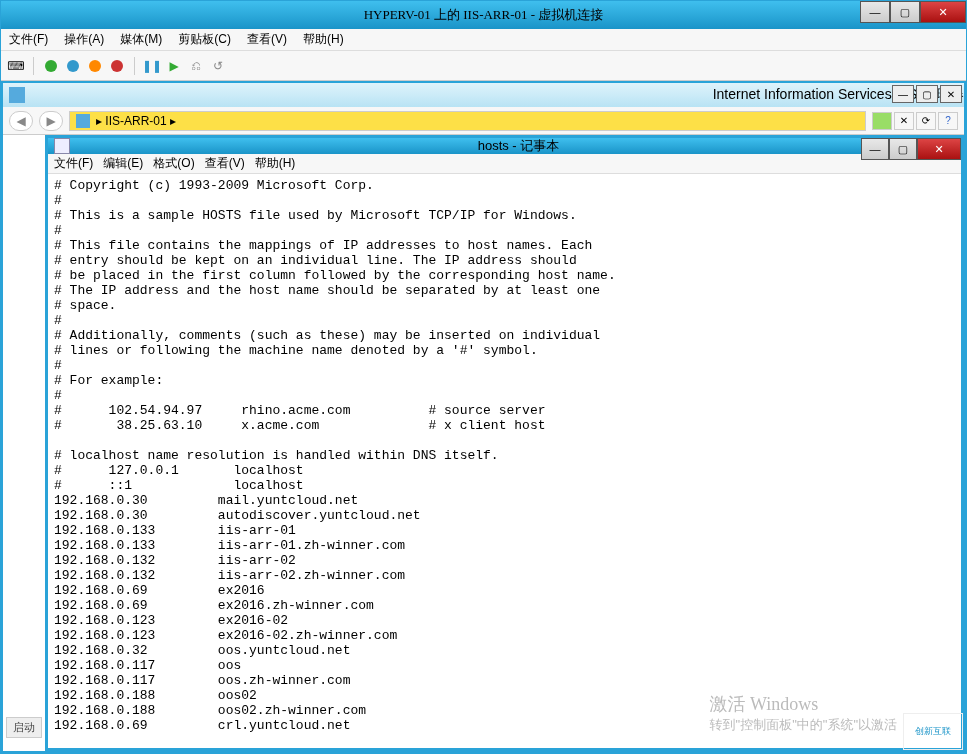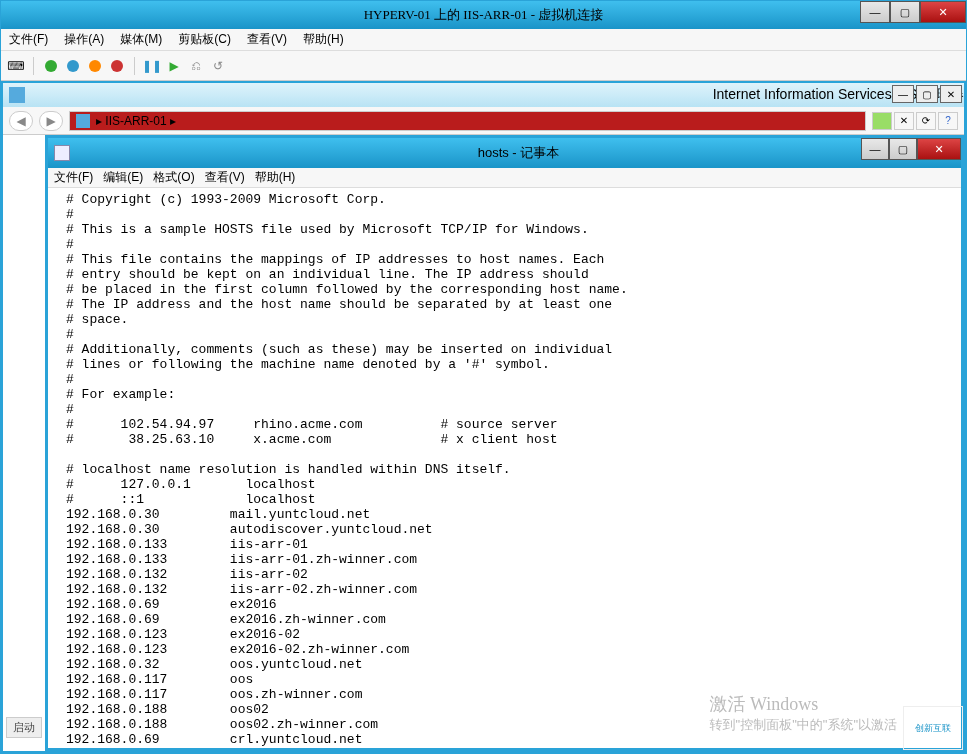--- a/index.html
+++ b/index.html
@@ -24,46 +24,46 @@
 
 
 .iis-window { flex:1; border: 2px solid #2aa3d8; margin: 0; display:flex; flex-direction:column; background:#fff; position:relative; }
 .iis-titlebar { height: 24px; background: linear-gradient(#dff3fb,#b8e3f4); display: flex; align-items: center; position: relative; }
 .iis-title { flex:1; text-align:right; font-size:14px; }
 .iis-btns { position:absolute; right:2px; top:2px; display:flex; gap:2px; }
 .iis-btn { width:22px; height:18px; border:1px solid #666; background:#eee; display:flex; align-items:center; justify-content:center; font-size:10px; }
 
 .iis-nav { height: 28px; background:#f7f7f7; border-bottom:1px solid #ccc; display:flex; align-items:center; padding:0 6px; gap:6px; }
 .nav-arrow { width:24px; height:20px; border-radius:12px; border:1px solid #ccc; background:#fff; display:flex; align-items:center; justify-content:center; color:#888; }
-.breadcrumb { flex:1; height:20px; border:1px solid #ccc; background:#b91c1c; display:flex; align-items:center; padding:0 6px; font-size:12px; }
+.breadcrumb { flex:1; height:20px; border:1px solid #ccc; background:#fde047; display:flex; align-items:center; padding:0 6px; font-size:12px; }
 .nav-right { display:flex; gap:2px; }
 .nav-icon { width:20px; height:18px; border:1px solid #ccc; display:flex; align-items:center; justify-content:center; font-size:10px; }
 
 .iis-body { flex:1; display:flex; position:relative;justify-content:center; }
 .iis-left { width:40px; background:#f2f2f2; border-right:1px solid #ccc; padding:4px; }
 .left-tab { writing-mode: horizontal-tb; background:#e2e2e2; border:1px solid #aaa; padding:2px 4px; margin-bottom:4px; font-size:11px; }
 
 
 .notepad { position:absolute; left:42px; top:0; right:0; bottom:0; border:3px solid #2aa3d8; background:#fff; display:flex; flex-direction:column; }
-.np-titlebar { height:30px; background:linear-gradient(#3fbfee,#1a94c8); display:flex; align-items:center; position:relative; }
+.np-titlebar { height:16px; background:linear-gradient(#3fbfee,#1a94c8); display:flex; align-items:center; position:relative; }
 .np-icon { width:16px; height:16px; margin:0 6px; background:#eef; border:1px solid #88a; }
 .np-title { flex:1; text-align:center; font-size:13px; }
 .np-btns { position:absolute; right:0; top:0; display:flex; height:22px; }
 .np-btn { width:28px; height:22px; border:1px solid #555; background:linear-gradient(#e8e8e8,#ccc); display:flex; align-items:center; justify-content:center; font-size:11px; }
 .np-btn.close { background:linear-gradient(#d44,#a11); color:#fff; width:44px; }
 
 .np-menubar { height:20px; background:#f7f7f7; border-bottom:1px solid #ddd; display:flex; align-items:center; padding:0 6px; gap:10px; font-size:12px; }
 
-.np-content { flex:1; background:#fff; overflow:auto; padding:4px 6px;margin-left:12px; }
+.np-content { flex:1; background:#fff; overflow:auto; padding:4px 6px; }
 .np-content pre { font-family: "SimSun","NSimSun","Courier New",monospace; font-size:13px; line-height:15px; white-space:pre; }
 
 
 .watermark { position:absolute; right:70px; bottom:20px; color:#bbb; font-size:13px; text-align:left; pointer-events:none; }
 .watermark .big { font-size:18px;font-family:Liberation Serif, serif; }
-.brand { position:absolute; right:4px; bottom:4px; width:60px; height:44px; display:flex; align-items:center; justify-content:center; font-size:9px; color:#1a94c8; border:1px solid #eee; }
+.brand { position:absolute; right:4px; bottom:4px; width:60px; height:37px; display:flex; align-items:center; justify-content:center; font-size:9px; color:#1a94c8; border:1px solid #eee; }
 
 .taskbar-stub { position:absolute; left:6px; bottom:16px; font-size:11px; color:#444; background:#eee; padding:2px 6px; border:1px solid #ccc; }
 </style>
 </head>
 <body>
 
 <div class="vm-window">
   <div class="vm-titlebar">
     <div class="vm-title">HYPERV-01 上的 IIS-ARR-01 - 虚拟机连接</div>
     <div class="win-btns">

